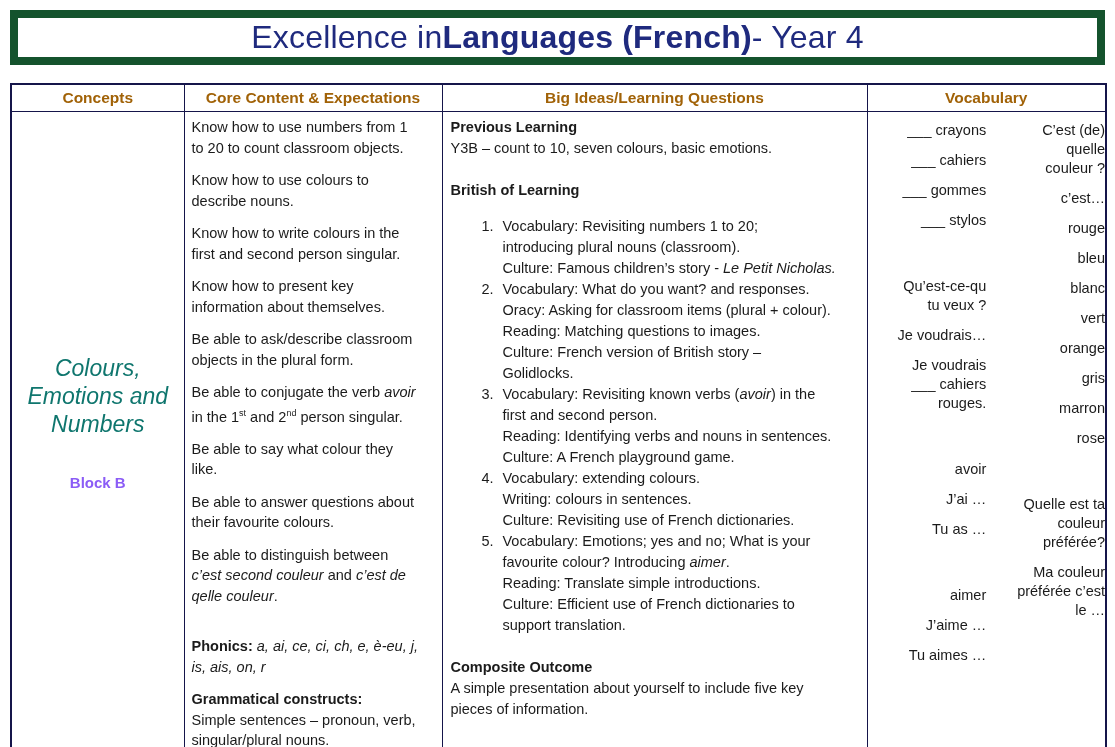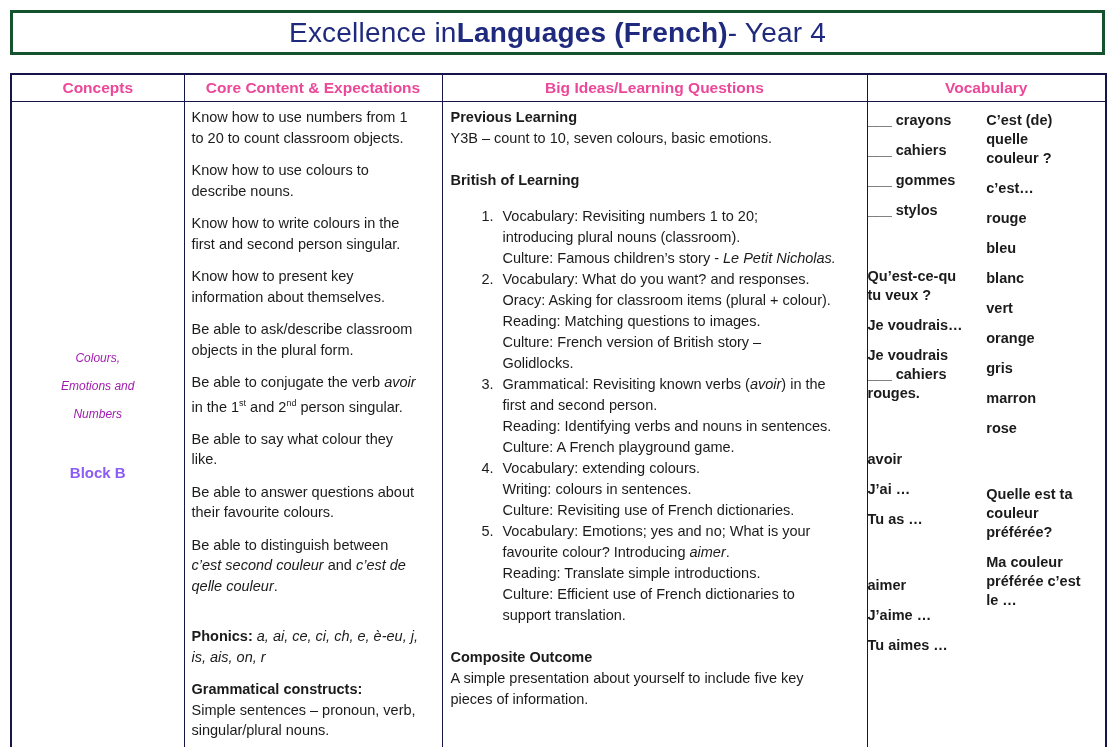--- a/index.html
+++ b/index.html
@@ -6,62 +6,62 @@
   .page{
     width:1115px;height:747px;background:#ffffff;position:relative;
     font-family:"Liberation Sans", sans-serif;color:#1b1b1b;overflow:hidden;
   }
   .b{font-weight:bold;}
   .i{font-style:italic;}
   .sup{vertical-align:super;font-size:0.62em;}
 
   
   .title-box{
-    margin:10px 10px 0 10px;height:39px;border:3px solid #14532d;
+    margin:10px 10px 0 10px;height:39px;border:8px solid #14532d;
     display:flex;align-items:center;justify-content:center;
-    font-size:28px;color:#1f2a7e;letter-spacing:0.2px;
+    font-size:32px;color:#1f2a7e;letter-spacing:0.2px;
   }
 
   
   table.grid{
     border-collapse:collapse;table-layout:fixed;
     width:1095px;margin:18px 10px 0 10px;
   }
   table.grid, table.grid th, table.grid td{border:1px solid #15154a;}
   table.grid{border:2px solid #15154a;}
   th{
-    height:26px;font-size:15.5px;font-weight:bold;color:#ec4899;
+    height:26px;font-size:15.5px;font-weight:bold;color:#a16207;
     text-align:center;vertical-align:middle;background:#ffffff;padding:0;margin-left:16px;
   }
   td{vertical-align:top;padding:0;height:634px;background:#ffffff;}
 
   
   .concepts-cell{text-align:center;}
   .concept-title{
-    margin-top:242px;font-style:italic;color:#a21caf;font-size:12px;
+    margin-top:242px;font-style:italic;color:#0f766e;font-size:23px;
     line-height:28px;white-space:pre-line;
   }
   .concept-block{margin-top:36px;font-weight:bold;color:#8b5cf6;font-size:15px;}
 
   
   .core-cell{padding:5px 6px 0 7px;font-size:14.5px;line-height:20.5px;}
   .core-para{margin:0 0 12px 0;white-space:pre-line;}
   .core-para:empty{height:18px;margin:0;}
 
   
   .big-cell{padding:5px 8px 0 8px;font-size:14.5px;line-height:21px;}
   .big-cell .heading{font-weight:bold;}
   .big-cell .spaced{margin-top:21px;}
   .plain-line{white-space:pre-line;}
   ol.stages{margin:15px;padding:0 0 0 32px;}
   ol.stages li{white-space:pre-line;padding-left:5px;margin:0;}
 
   
   .vocab-cell{display:flex;}
-  .vocab-col{width:50%;text-align:left;padding-top:9px;font-weight:bold;font-size:14.5px;}
+  .vocab-col{width:50%;text-align:right;padding-top:9px;font-weight:normal;font-size:14.5px;}
   .vocab-item{margin-bottom:11px;line-height:19px;white-space:pre-line;}
   .vocab-item:empty{height:25px;}
 </style>
 </head>
 <body>
 
 <div class="page">
 
   <div class="title-box">
     <span>Excellence in </span>
@@ -145,21 +145,21 @@
               <li><span>Vocabulary: Revisiting numbers 1 to 20;
 introducing plural nouns (classroom).
 Culture: Famous children’s story - </span><span class="i">Le Petit Nicholas.</span></li>
 
               <li><span>Vocabulary: What do you want? and responses.
 Oracy: Asking for classroom items (plural + colour).
 Reading: Matching questions to images.
 Culture: French version of British story –
 Golidlocks.</span></li>
 
-              <li><span>Grammatical: Revisiting known verbs (</span><span class="i">avoir</span><span>) in the
+              <li><span>Vocabulary: Revisiting known verbs (</span><span class="i">avoir</span><span>) in the
 first and second person.
 Reading: Identifying verbs and nouns in sentences.
 Culture: A French playground game.</span></li>
 
               <li><span>Vocabulary: extending colours.
 Writing: colours in sentences.
 Culture: Revisiting use of French dictionaries.</span></li>
 
               <li><span>Vocabulary: Emotions; yes and no; What is your
 favourite colour? Introducing </span><span class="i">aimer</span><span>.

